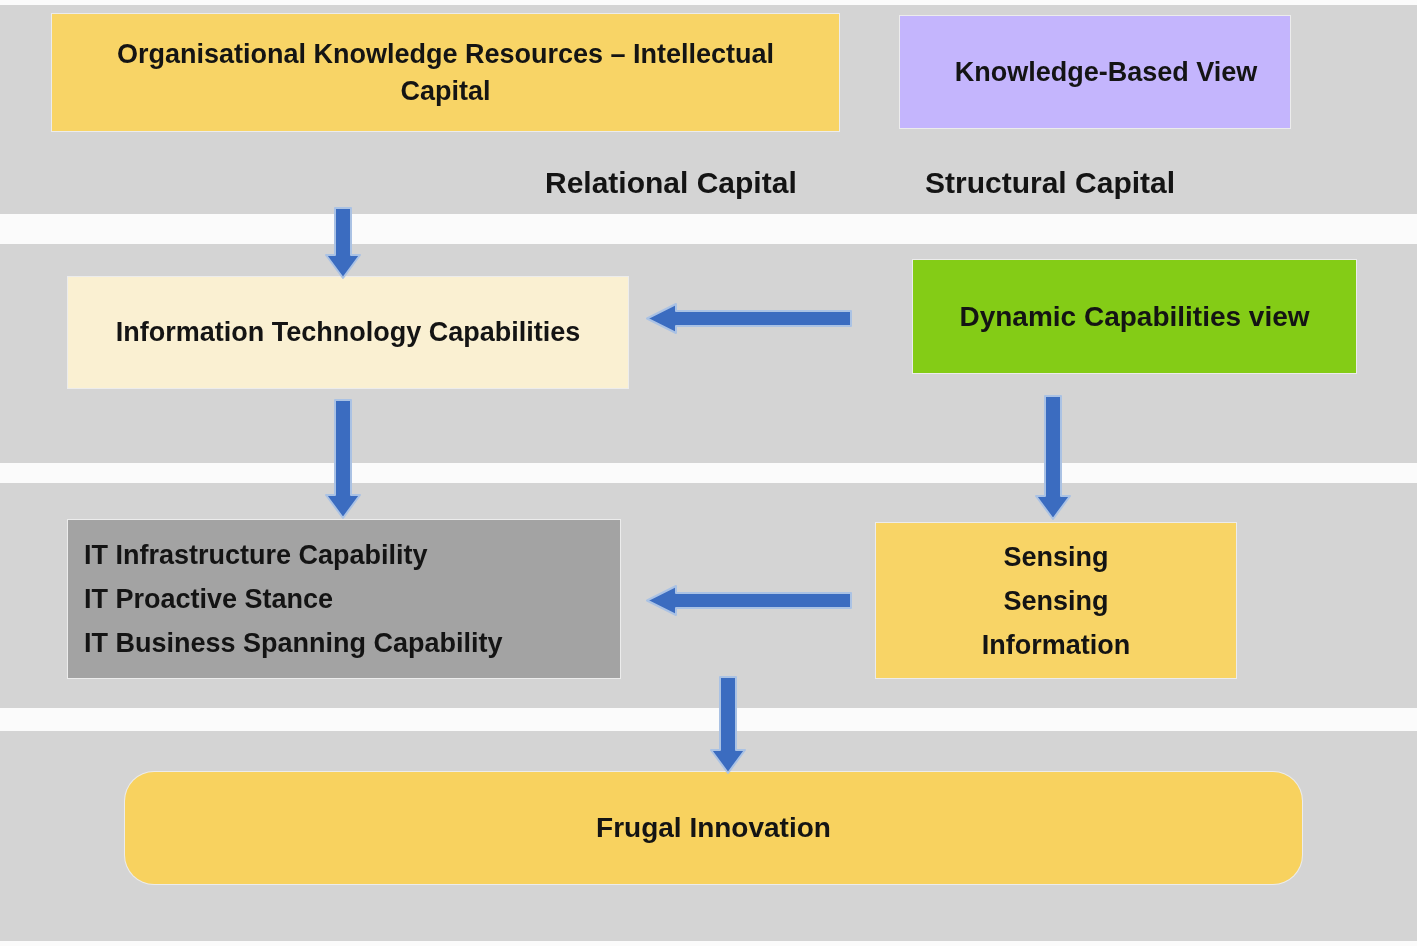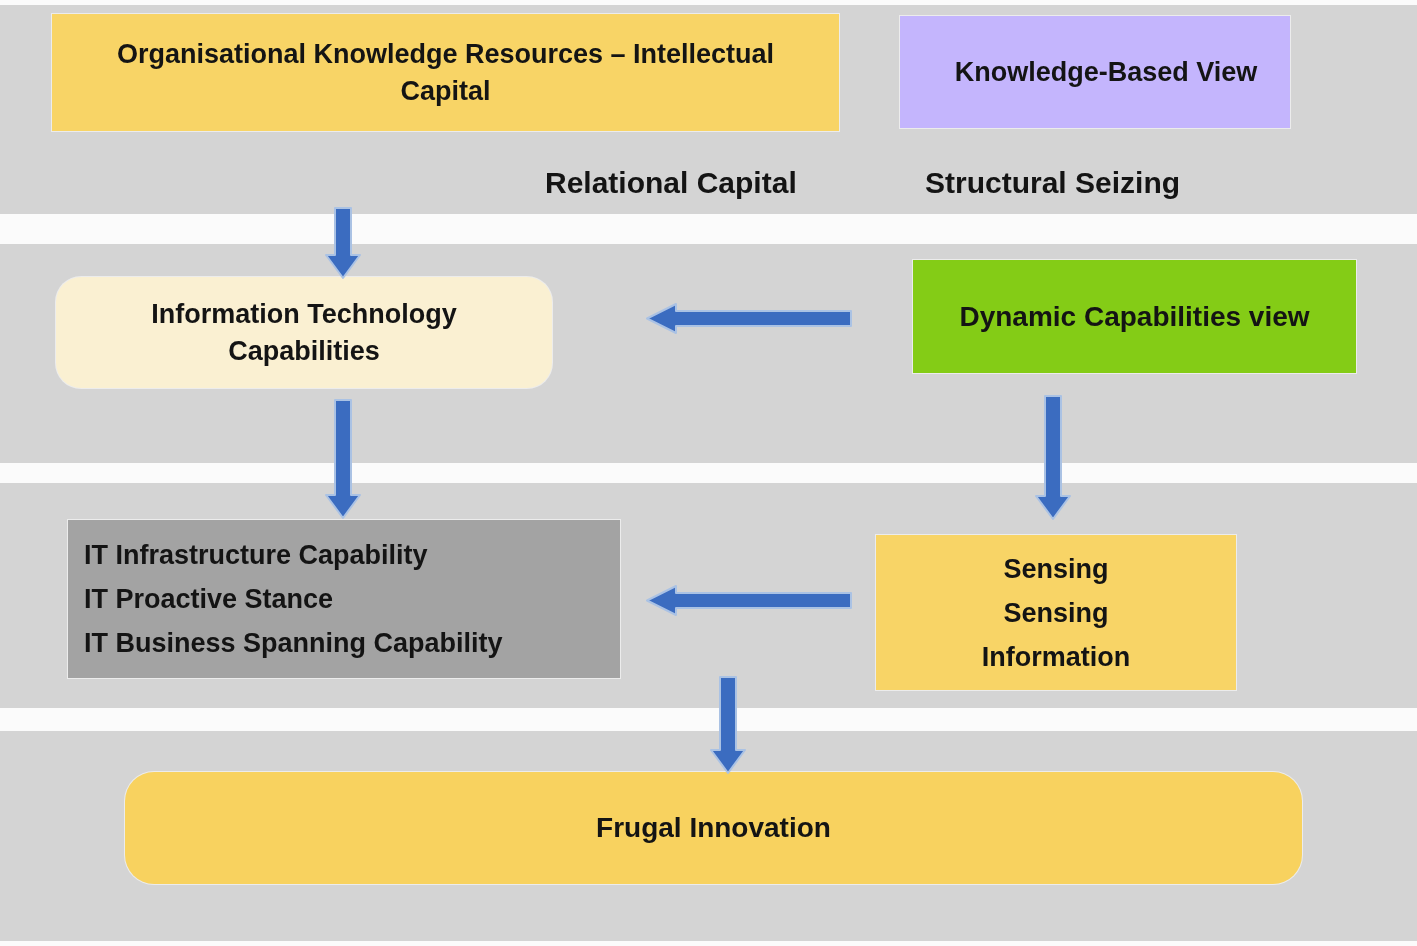--- a/index.html
+++ b/index.html
@@ -34,27 +34,27 @@
     font-weight: 700;
     color: var(--text-col, #141414);
     font-size: 27px;
     line-height: 1.35;
     box-sizing: border-box;
     padding: 6px 18px;
     box-shadow: 0 0 0 1px rgba(255,255,255,0.55);
   }
   .box-org     { left: 52px;  top: 14px;  width: 787px;  height: 117px; }
   .box-kbv     { left: 900px; top: 16px;  width: 390px;  height: 112px; }
-  .box-itc     { left: 56px;  top: 277px; width: 496px;  height: 111px; border-radius: 25px; }
+  .box-itc     { left: 68px;  top: 277px; width: 560px;  height: 111px; }
   .box-dcv     { left: 876px; top: 260px; width: 443px;  height: 113px; font-size: 28px; }
   .box-itlist  { left: 68px;  top: 520px; width: 552px;  height: 158px;
                  flex-direction: column; align-items: flex-start; text-align: left;
                  justify-content: center; padding-left: 16px; }
   .box-itlist .line { line-height: 44px; white-space: nowrap; }
-  .box-sst     { left: 876px; top: 523px; width: 360px;  height: 155px; flex-direction: column; margin-top: 12px; }
+  .box-sst     { left: 876px; top: 523px; width: 360px;  height: 155px; flex-direction: column; }
   .box-sst .line { line-height: 44px; }
   .box-frugal  { left: 125px; top: 772px; width: 1177px; height: 112px; font-size: 28px; }
 
   .cap-label {
     position: absolute;
     top: 162px;
     height: 42px;
     display: flex;
     align-items: center;
     font-weight: 700;
@@ -82,21 +82,21 @@
   <div class="band band1"></div>
   <div class="band band2"></div>
   <div class="band band3"></div>
   <div class="band band4"></div>
 
   <div class="box box-org" style="background-color: rgb(248, 212, 102);">Organisational Knowledge Resources – Intellectual Capital</div>
 
   <div class="box box-kbv" style="background-color: #c4b5fd; padding-left: 40px;">Knowledge-Based View</div>
 
   <div class="cap-label cap-relational">Relational Capital</div>
-  <div class="cap-label cap-structural">Structural Seizing</div>
+  <div class="cap-label cap-structural">Structural Capital</div>
 
   <div class="box box-itc" style="background-color: rgb(250, 240, 210);">Information Technology Capabilities</div>
 
   <div class="box box-dcv" style="background-color: #84cc16; margin-left: 37px;">Dynamic Capabilities view</div>
 
   <div class="box box-itlist" style="background-color: #a3a3a3;">
     <div class="line">IT Infrastructure Capability</div>
     <div class="line">IT Proactive Stance</div>
     <div class="line">IT Business Spanning Capability</div>
   </div>

